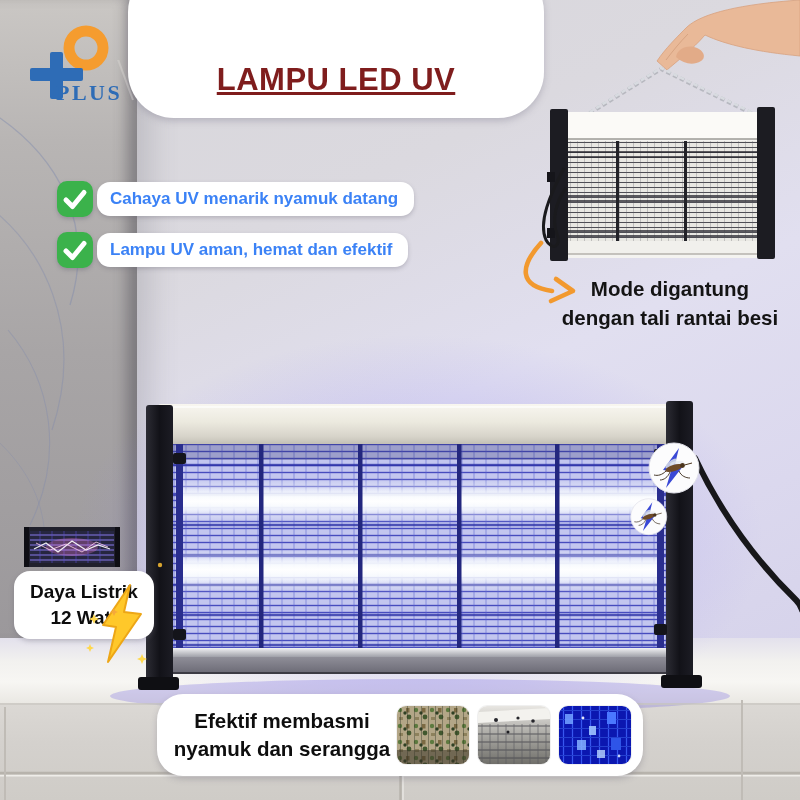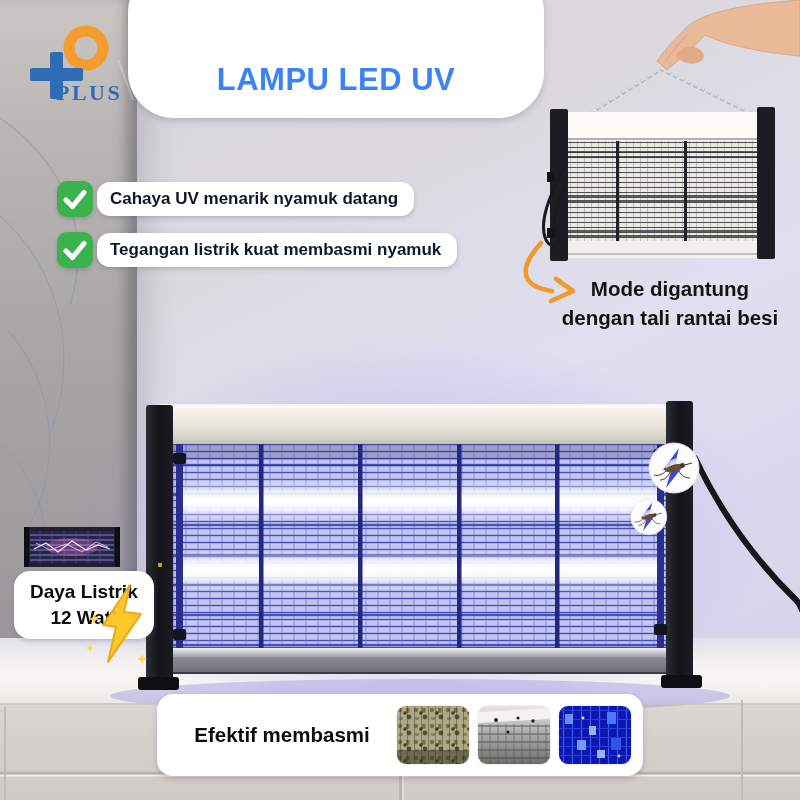--- a/index.html
+++ b/index.html
@@ -13,38 +13,38 @@
         box-shadow:inset -16px 0 14px -6px rgba(70,68,78,.45), 14px 0 26px rgba(90,88,100,.20);}
   .table{left:0;top:638px;width:800px;height:67px;
          background:linear-gradient(180deg,#e3e1ec 0%,#f2f1ef 35%,#f7f6f3 65%,#e9e7e2 100%);}
   .cabinet{left:0;top:705px;width:800px;height:95px;
            background:linear-gradient(180deg,#dbd8d4 0%,#d4d1cd 40%,#cfccc7 100%);}
   .scene{left:0;top:0;width:800px;height:800px;z-index:1;}
   
   .title-card{left:128px;top:-34px;width:416px;height:152px;background:#fff;border-radius:46px;
               box-shadow:0 3px 7px rgba(118,115,135,.35);z-index:2;display:flex;flex-direction:column;
               justify-content:flex-end;align-items:center;padding-bottom:18px;box-sizing:border-box;}
-  .title-line{font-size:31px;font-weight:bold;color:#3b82f6;letter-spacing:.5px;line-height:40px;text-align:center;}
+  .title-line{font-size:31px;font-weight:bold;color:#7f1d1d;letter-spacing:.5px;line-height:40px;text-align:center;text-decoration:underline;}
   
   .features{left:56px;top:180px;z-index:2;}
   .feature{display:flex;align-items:center;margin-bottom:13px;height:38px;}
   .check{width:38px;height:38px;flex:0 0 38px;filter:drop-shadow(0 2px 2px rgba(90,90,105,.35));}
   .feature-pill{margin-left:3px;background:#fff;border-radius:13px;padding:7px 16px 7px 13px;
-                font-size:17px;font-weight:bold;color:#0f172a;white-space:nowrap;
+                font-size:17px;font-weight:bold;color:#3b82f6;white-space:nowrap;
                 box-shadow:0 2px 4px rgba(96,94,110,.30);}
   
   .mode-note{left:530px;top:274px;width:280px;z-index:2;text-align:center;
              font-size:20.5px;font-weight:bold;color:#141414;line-height:29px;}
   
   .power-badge{left:14px;top:571px;z-index:2;background:#fff;border-radius:16px;padding:8px 16px;
                text-align:center;font-size:19px;font-weight:bold;color:#0d0d0d;line-height:26px;
                box-shadow:0 2px 5px rgba(96,94,110,.35);}
   .bolt-wrap{left:84px;top:582px;width:64px;height:92px;z-index:3;}
   
-  .bottom-pill{left:157px;top:694px;width:486px;height:82px;background:#fff;border-radius:16px;
+  .bottom-pill{left:157px;top:694px;width:486px;height:82px;background:#fff;border-radius:26px;
                box-shadow:0 3px 6px rgba(108,106,120,.33);z-index:2;display:flex;align-items:center;
                padding:0 12px 0 16px;box-sizing:border-box;}
   .bottom-text{width:228px;text-align:center;font-size:20.5px;font-weight:bold;color:#0e0e0e;line-height:28px;}
   .thumbs{display:flex;gap:9px;margin-left:6px;}
   .thumb{width:72px;height:58px;border-radius:9px;overflow:hidden;box-shadow:0 0 0 1px rgba(0,0,0,.06);}
   .thumb svg{display:block;}
   
   .logo{left:12px;top:22px;width:124px;height:86px;z-index:2;}
 </style>
 </head>
@@ -276,21 +276,21 @@
         <rect x="1" y="1" width="36" height="36" rx="10" fill="#3bb24b"></rect>
         <path d="M10 20 L16.5 26.5 L28 12.5" stroke="#fff" stroke-width="5" fill="none" stroke-linecap="round" stroke-linejoin="round"></path>
       </svg>
       <div class="feature-pill">Cahaya UV menarik nyamuk datang</div>
     </div>
     <div class="feature">
       <svg class="check" viewBox="0 0 38 38">
         <rect x="1" y="1" width="36" height="36" rx="10" fill="#3bb24b"></rect>
         <path d="M10 20 L16.5 26.5 L28 12.5" stroke="#fff" stroke-width="5" fill="none" stroke-linecap="round" stroke-linejoin="round"></path>
       </svg>
-      <div class="feature-pill">Tegangan listrik kuat membasmi nyamuk</div>
+      <div class="feature-pill">Lampu UV aman, hemat dan efektif</div>
     </div>
   </div>
 
   <div class="abs mode-note">
     <div>Mode digantung</div>
     <div>dengan tali rantai besi</div>
   </div>
 
   <div class="abs power-badge">
     <div>Daya Listrik</div>
@@ -300,20 +300,21 @@
     <polygon points="46,3 19,43 32,45 24,80 57,32 40,30" fill="#ffc82a" stroke="#eda616" stroke-width="2" stroke-linejoin="round"></polygon>
     <polygon points="30,26 31.5,29 34,30 31.5,31 30,34 28.5,31 26,30 28.5,29" fill="#f5a93b"></polygon>
     <polygon points="10,32 11.5,35.5 15,37 11.5,38.5 10,42 8.5,38.5 5,37 8.5,35.5" fill="#ffd84d"></polygon>
     <polygon points="6,62 7.2,64.8 10,66 7.2,67.2 6,70 4.8,67.2 2,66 4.8,64.8" fill="#ffd84d"></polygon>
     <polygon points="58,72 59.5,75.5 63,77 59.5,78.5 58,82 56.5,78.5 53,77 56.5,75.5" fill="#ffd84d"></polygon>
   </svg>
 
   <div class="abs bottom-pill">
     <div class="bottom-text">
       <div>Efektif membasmi</div>
+      <div>nyamuk dan serangga</div>
     </div>
     <div class="thumbs">
       <div class="thumb">
         <svg width="72" height="58" viewBox="0 0 72 58">
           <defs>
             <pattern id="t1s" width="16" height="16" patternUnits="userSpaceOnUse">
               <circle cx="3" cy="4" r="2.2" fill="#5d7a3f"></circle>
                 <rect x="9" y="2" width="3.5" height="4.5" fill="#7c6a43"></rect>
               <circle cx="12" cy="11" r="2.4" fill="#41582e"></circle>
                 <rect x="2" y="11" width="4" height="3" fill="#8d815c"></rect>

